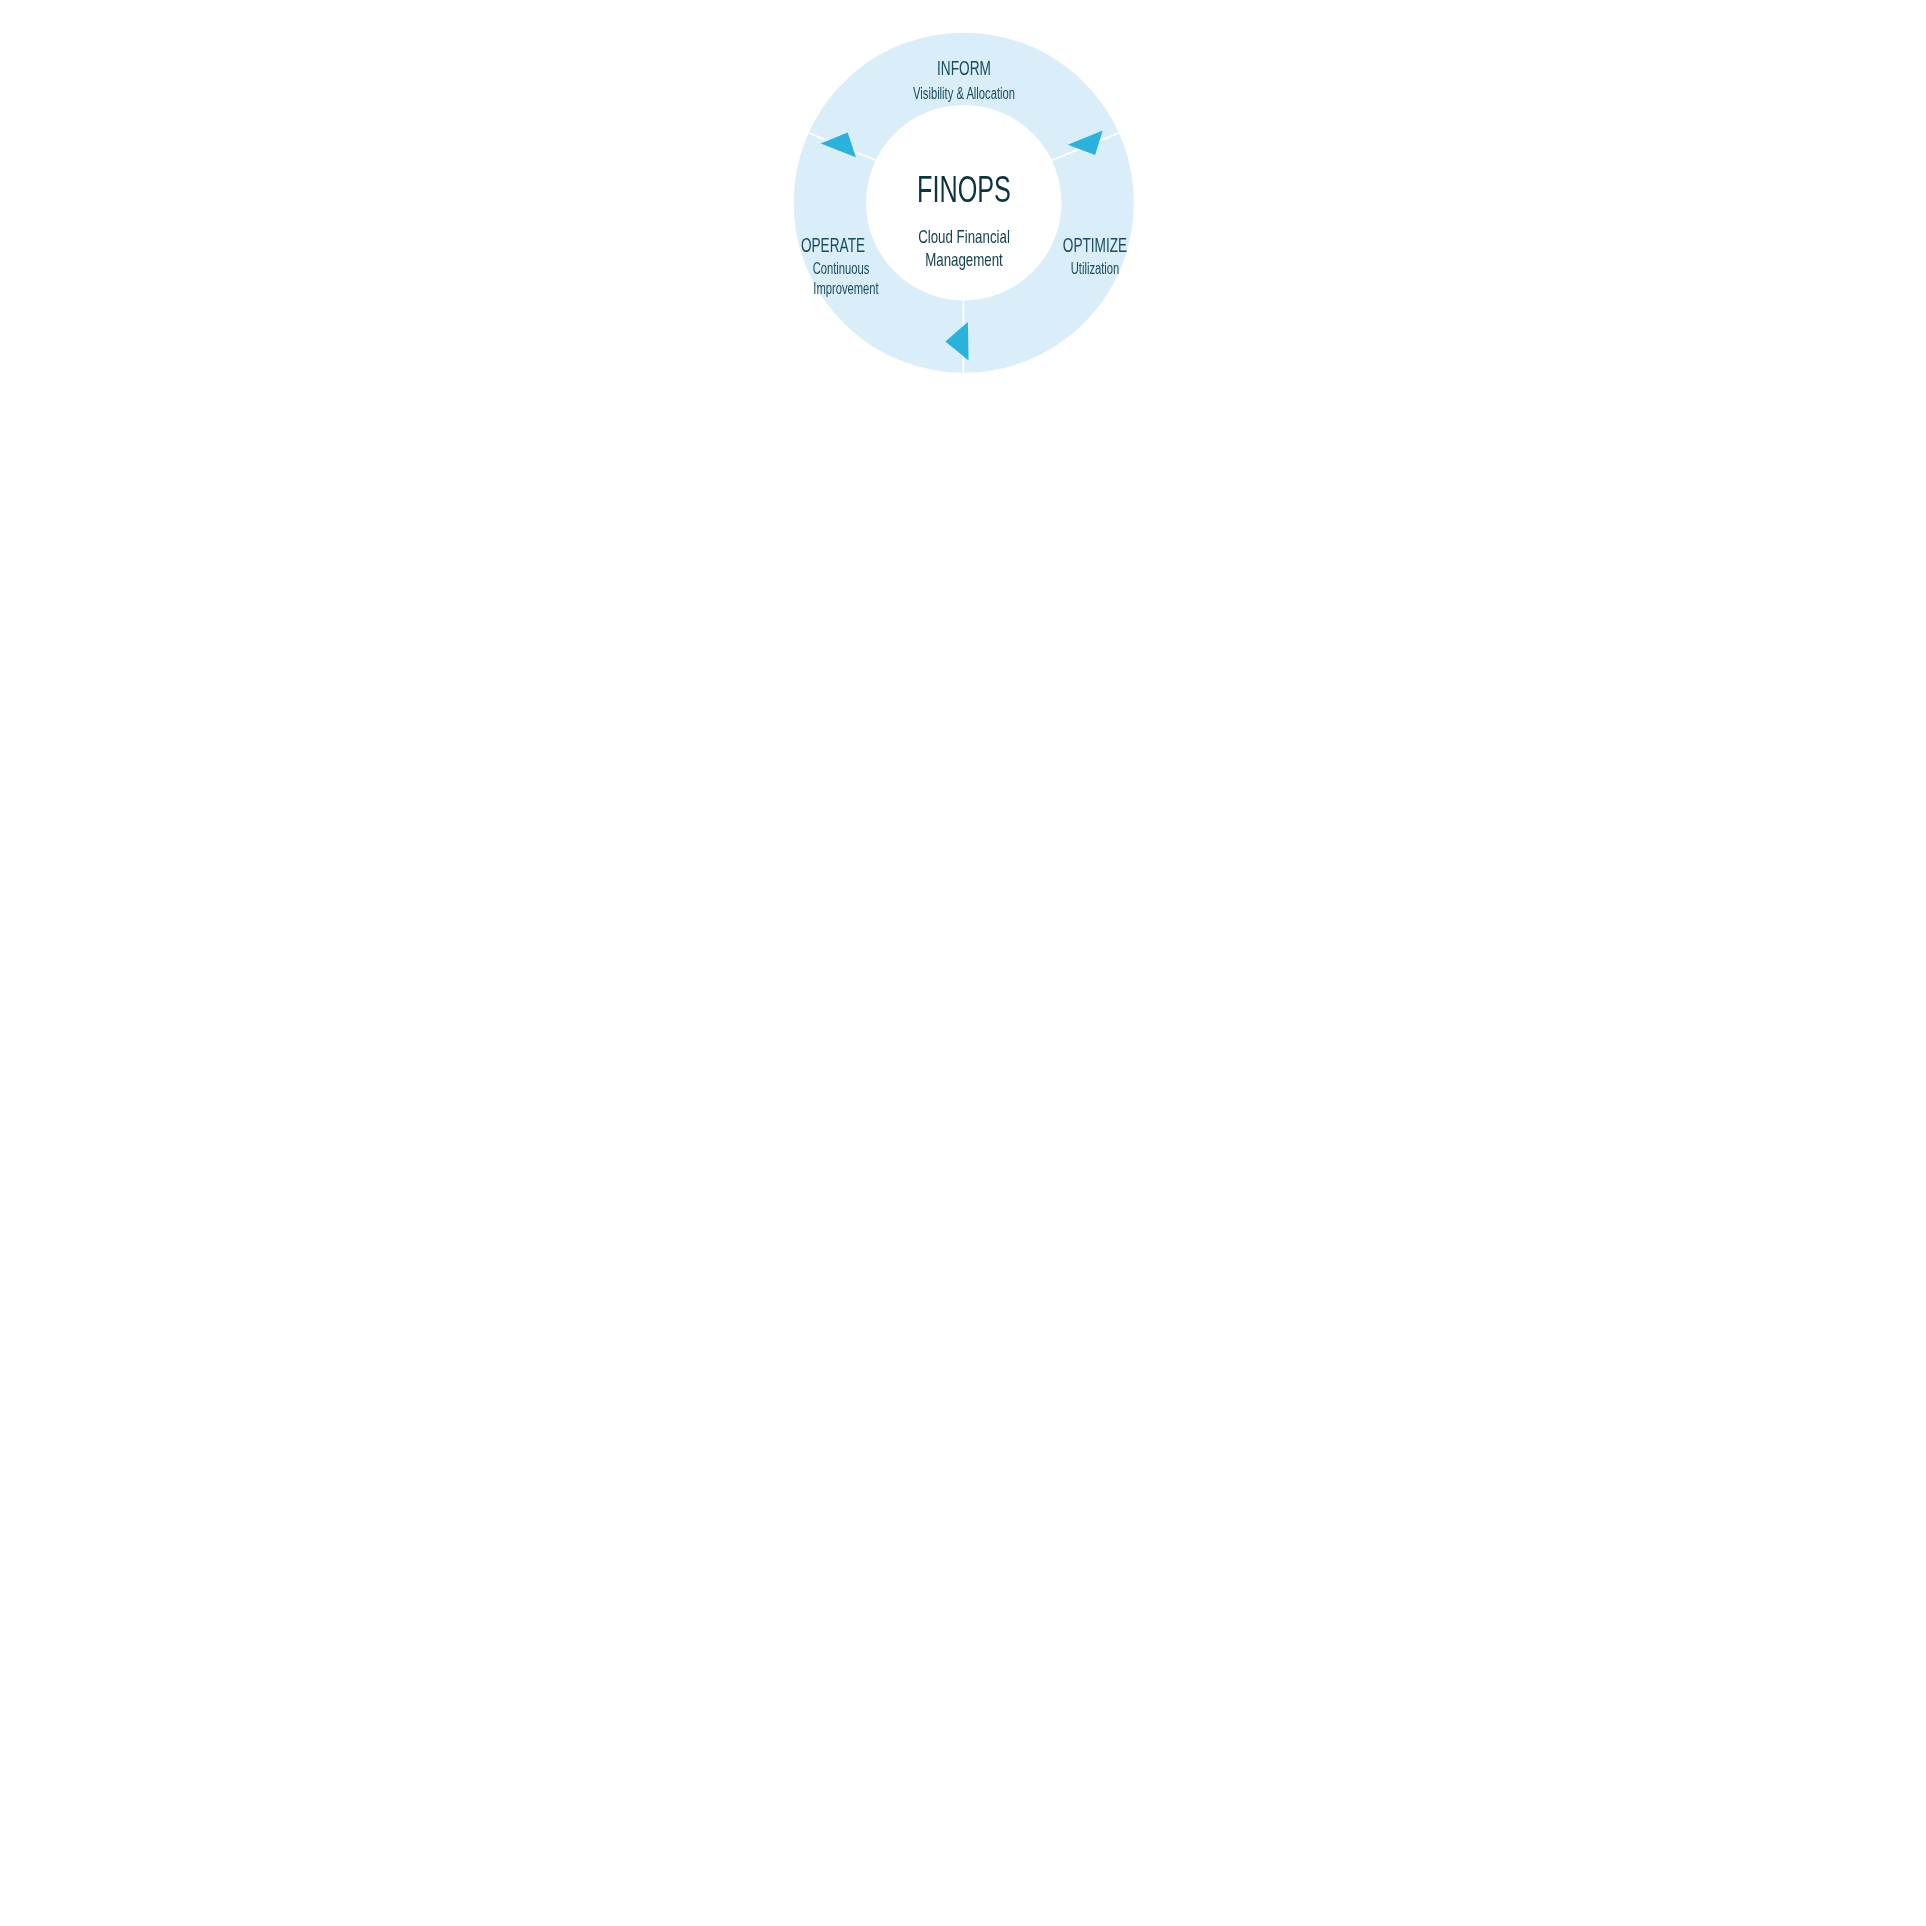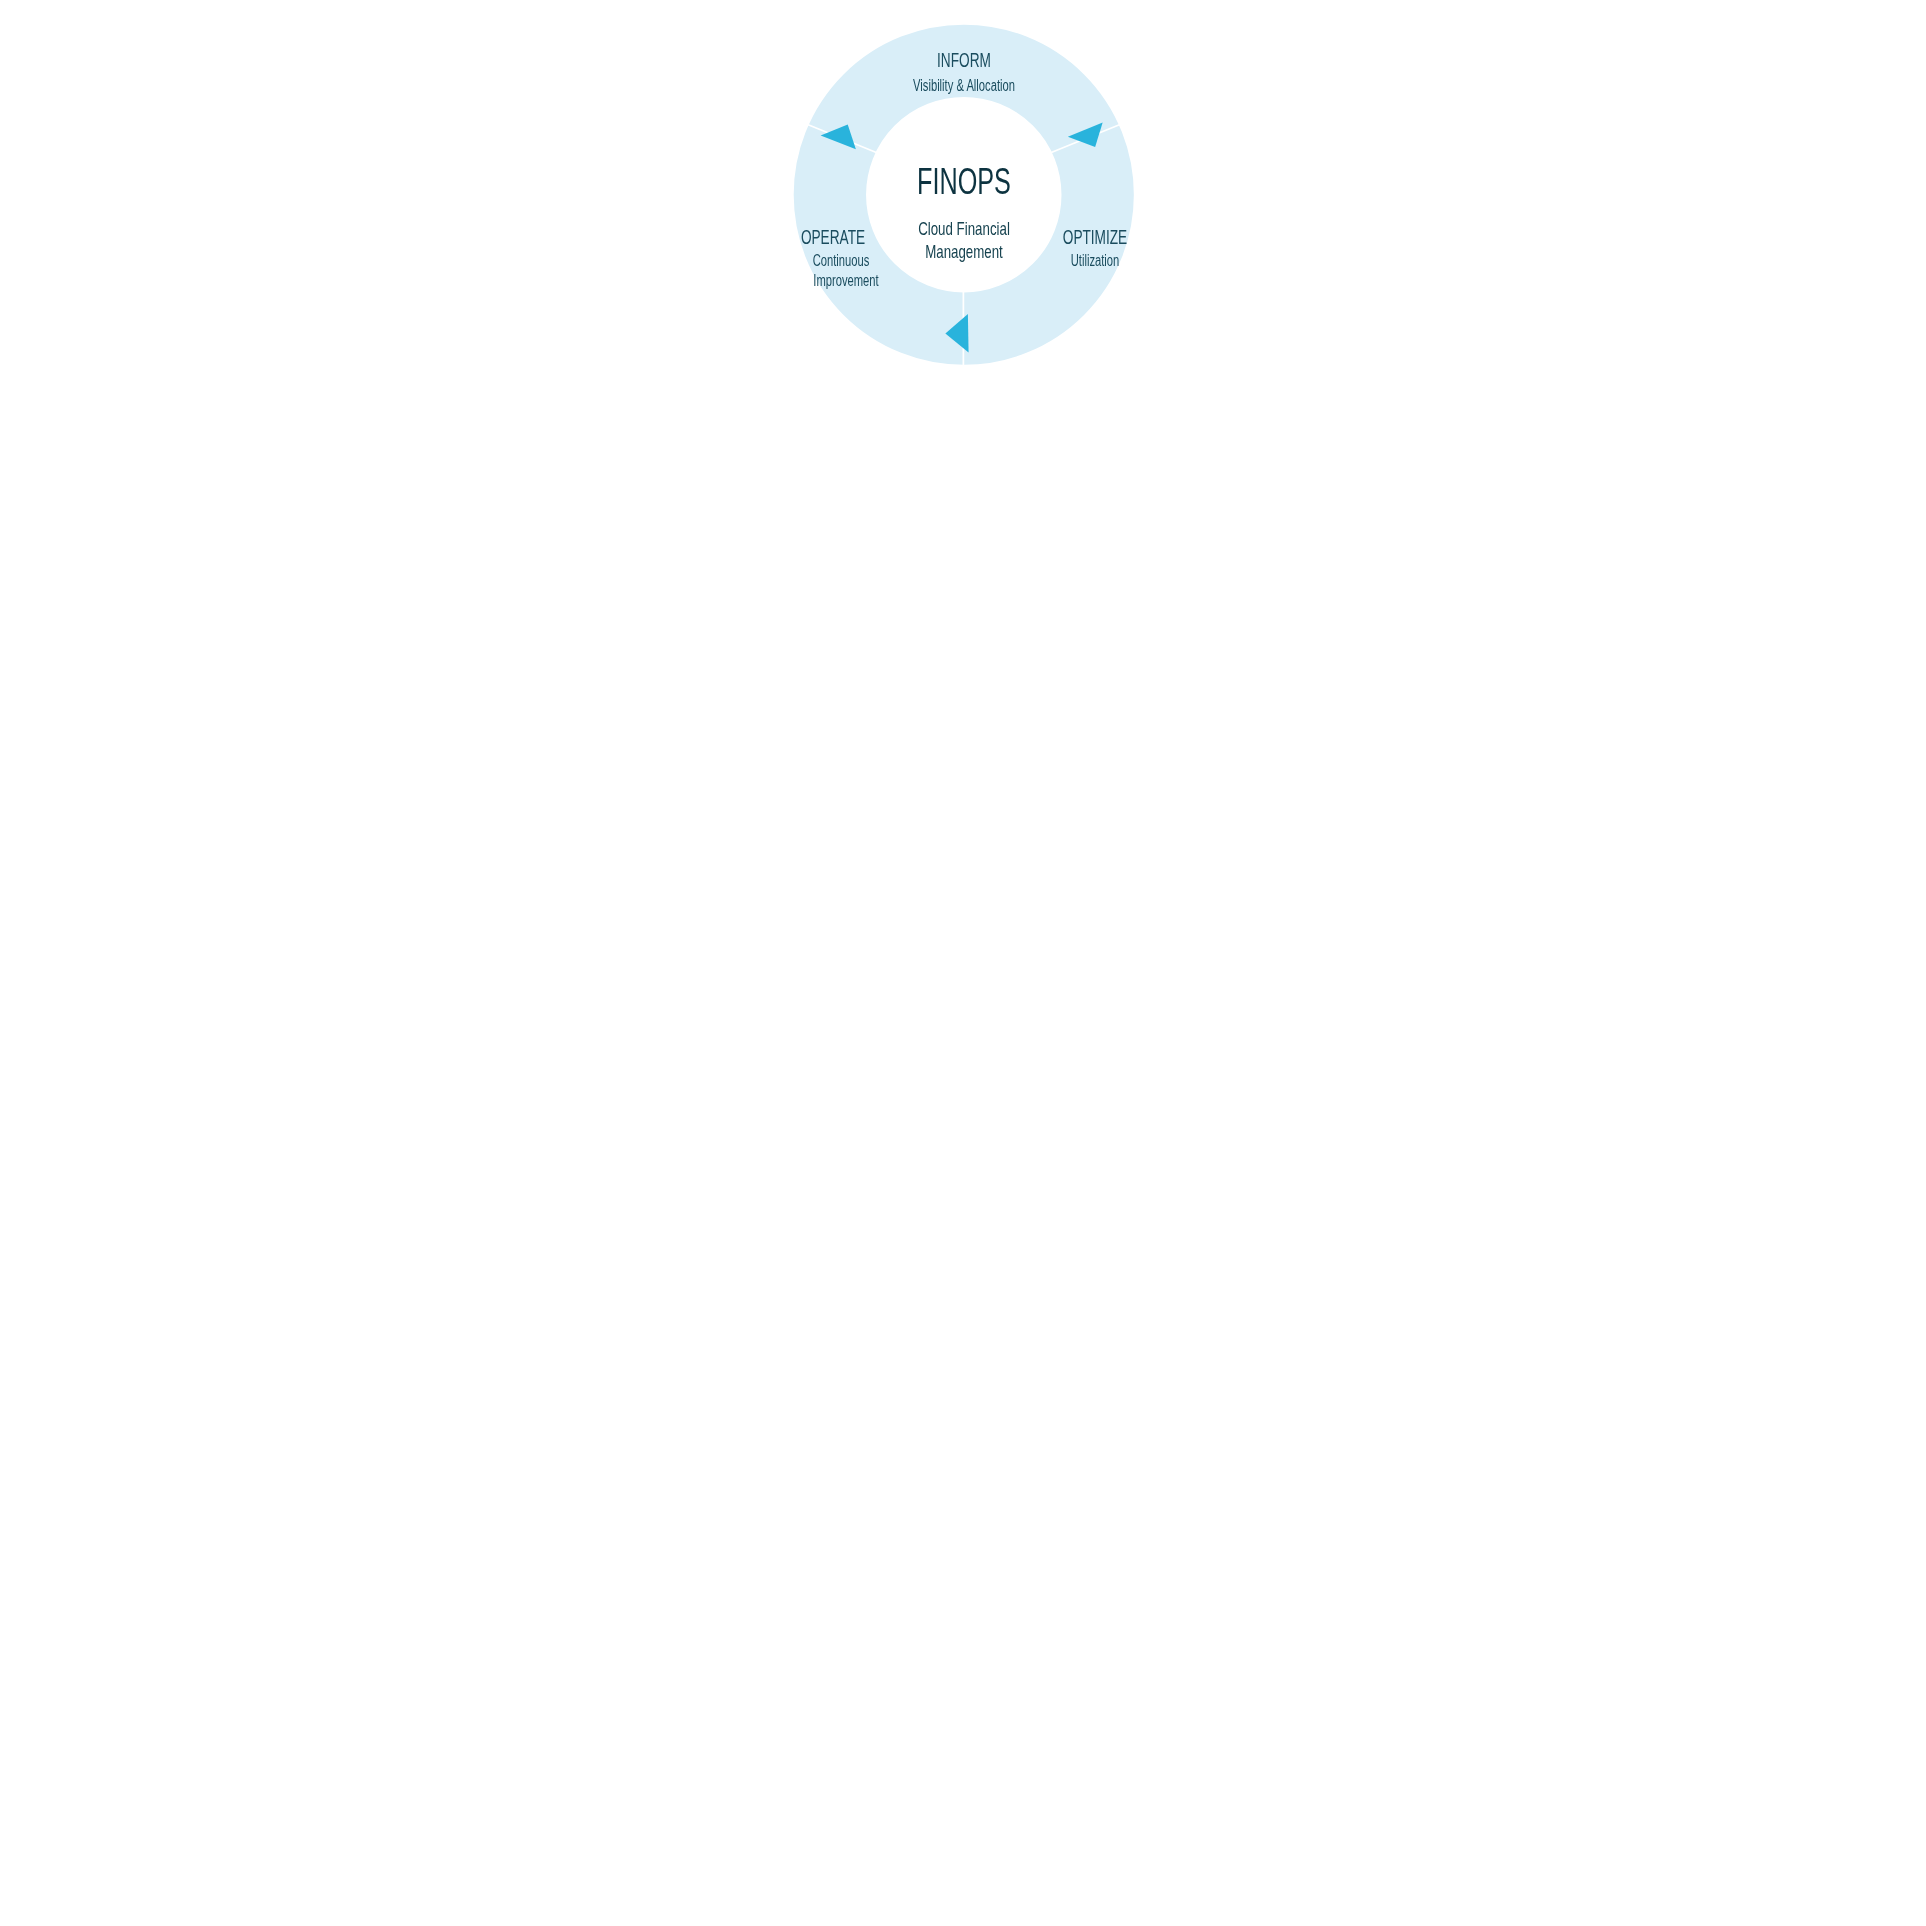--- a/index.html
+++ b/index.html
@@ -4,21 +4,21 @@
 <style>
   html, body {
     margin: 0;
     padding: 0;
     background: #ffffff;
   }
   .canvas {
     position: relative;
     width: 394px;
     height: 394px;
-    margin: 0 auto;
+    margin: 8px auto;
     background: #ffffff;
     overflow: hidden;
     font-family: "Liberation Sans", sans-serif;
   }
   svg.layer {
     position: absolute;
     left: 0;
     top: 0;
     width: 394px;
     height: 394px;

